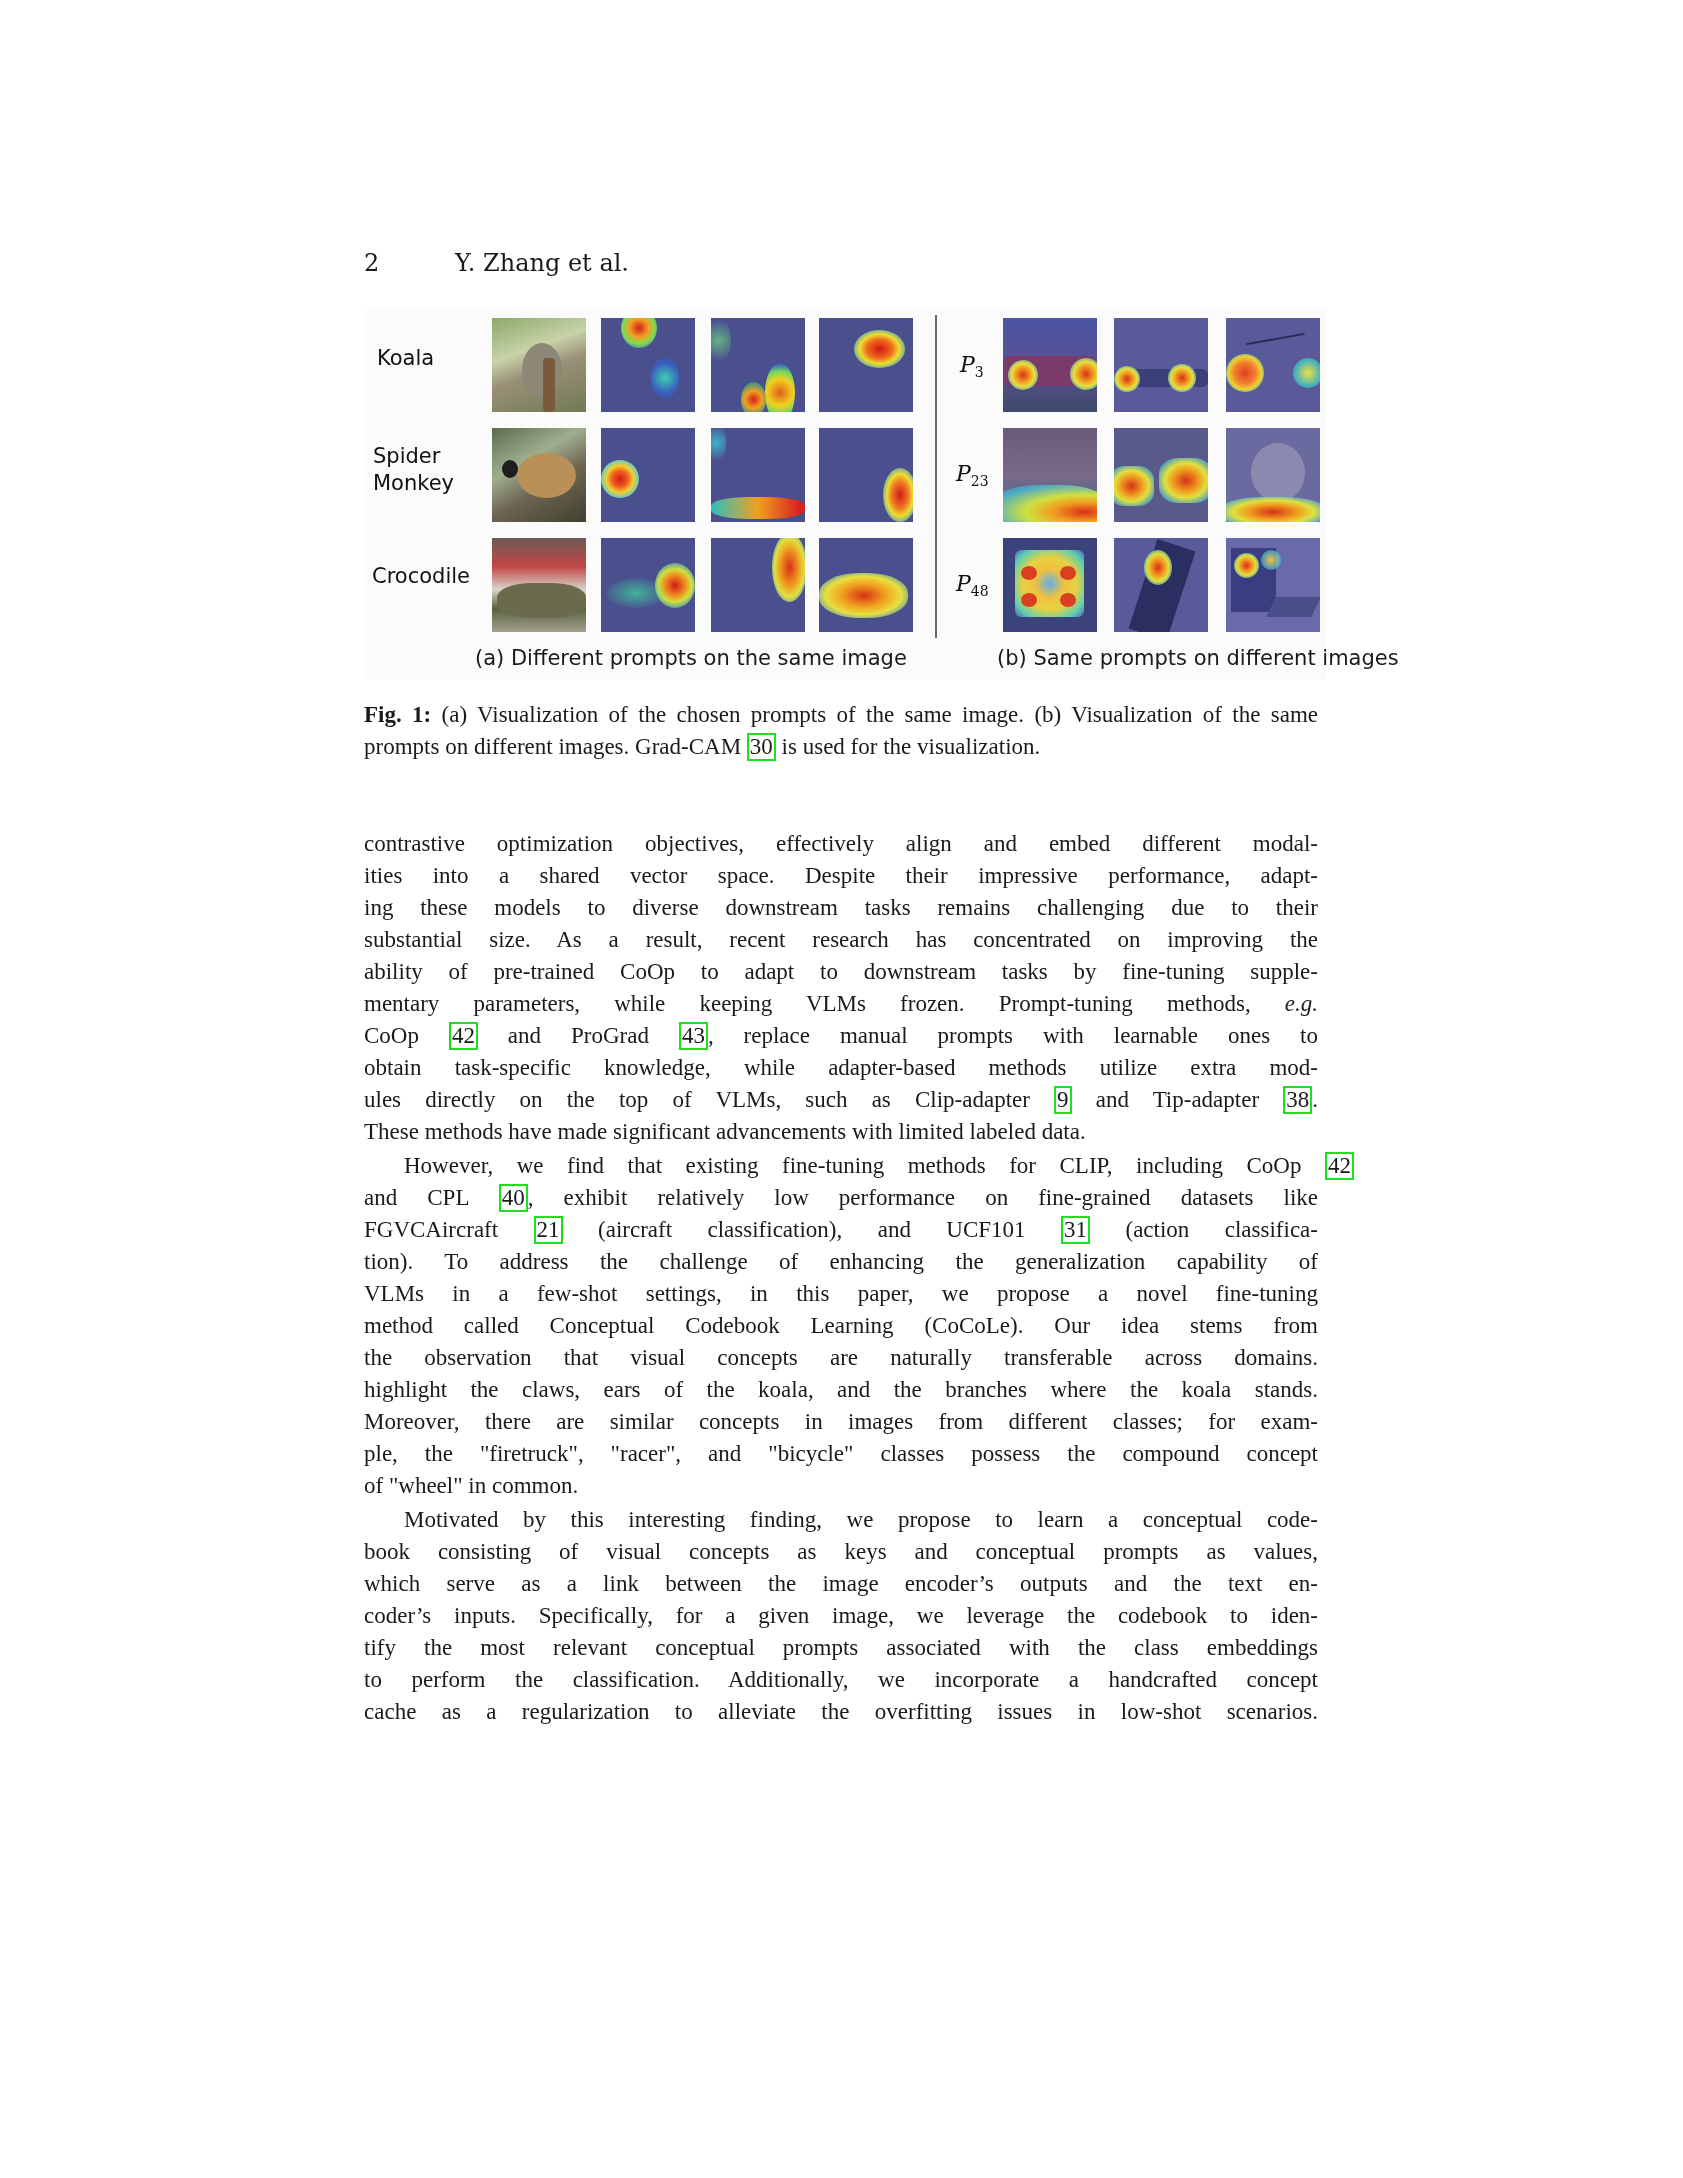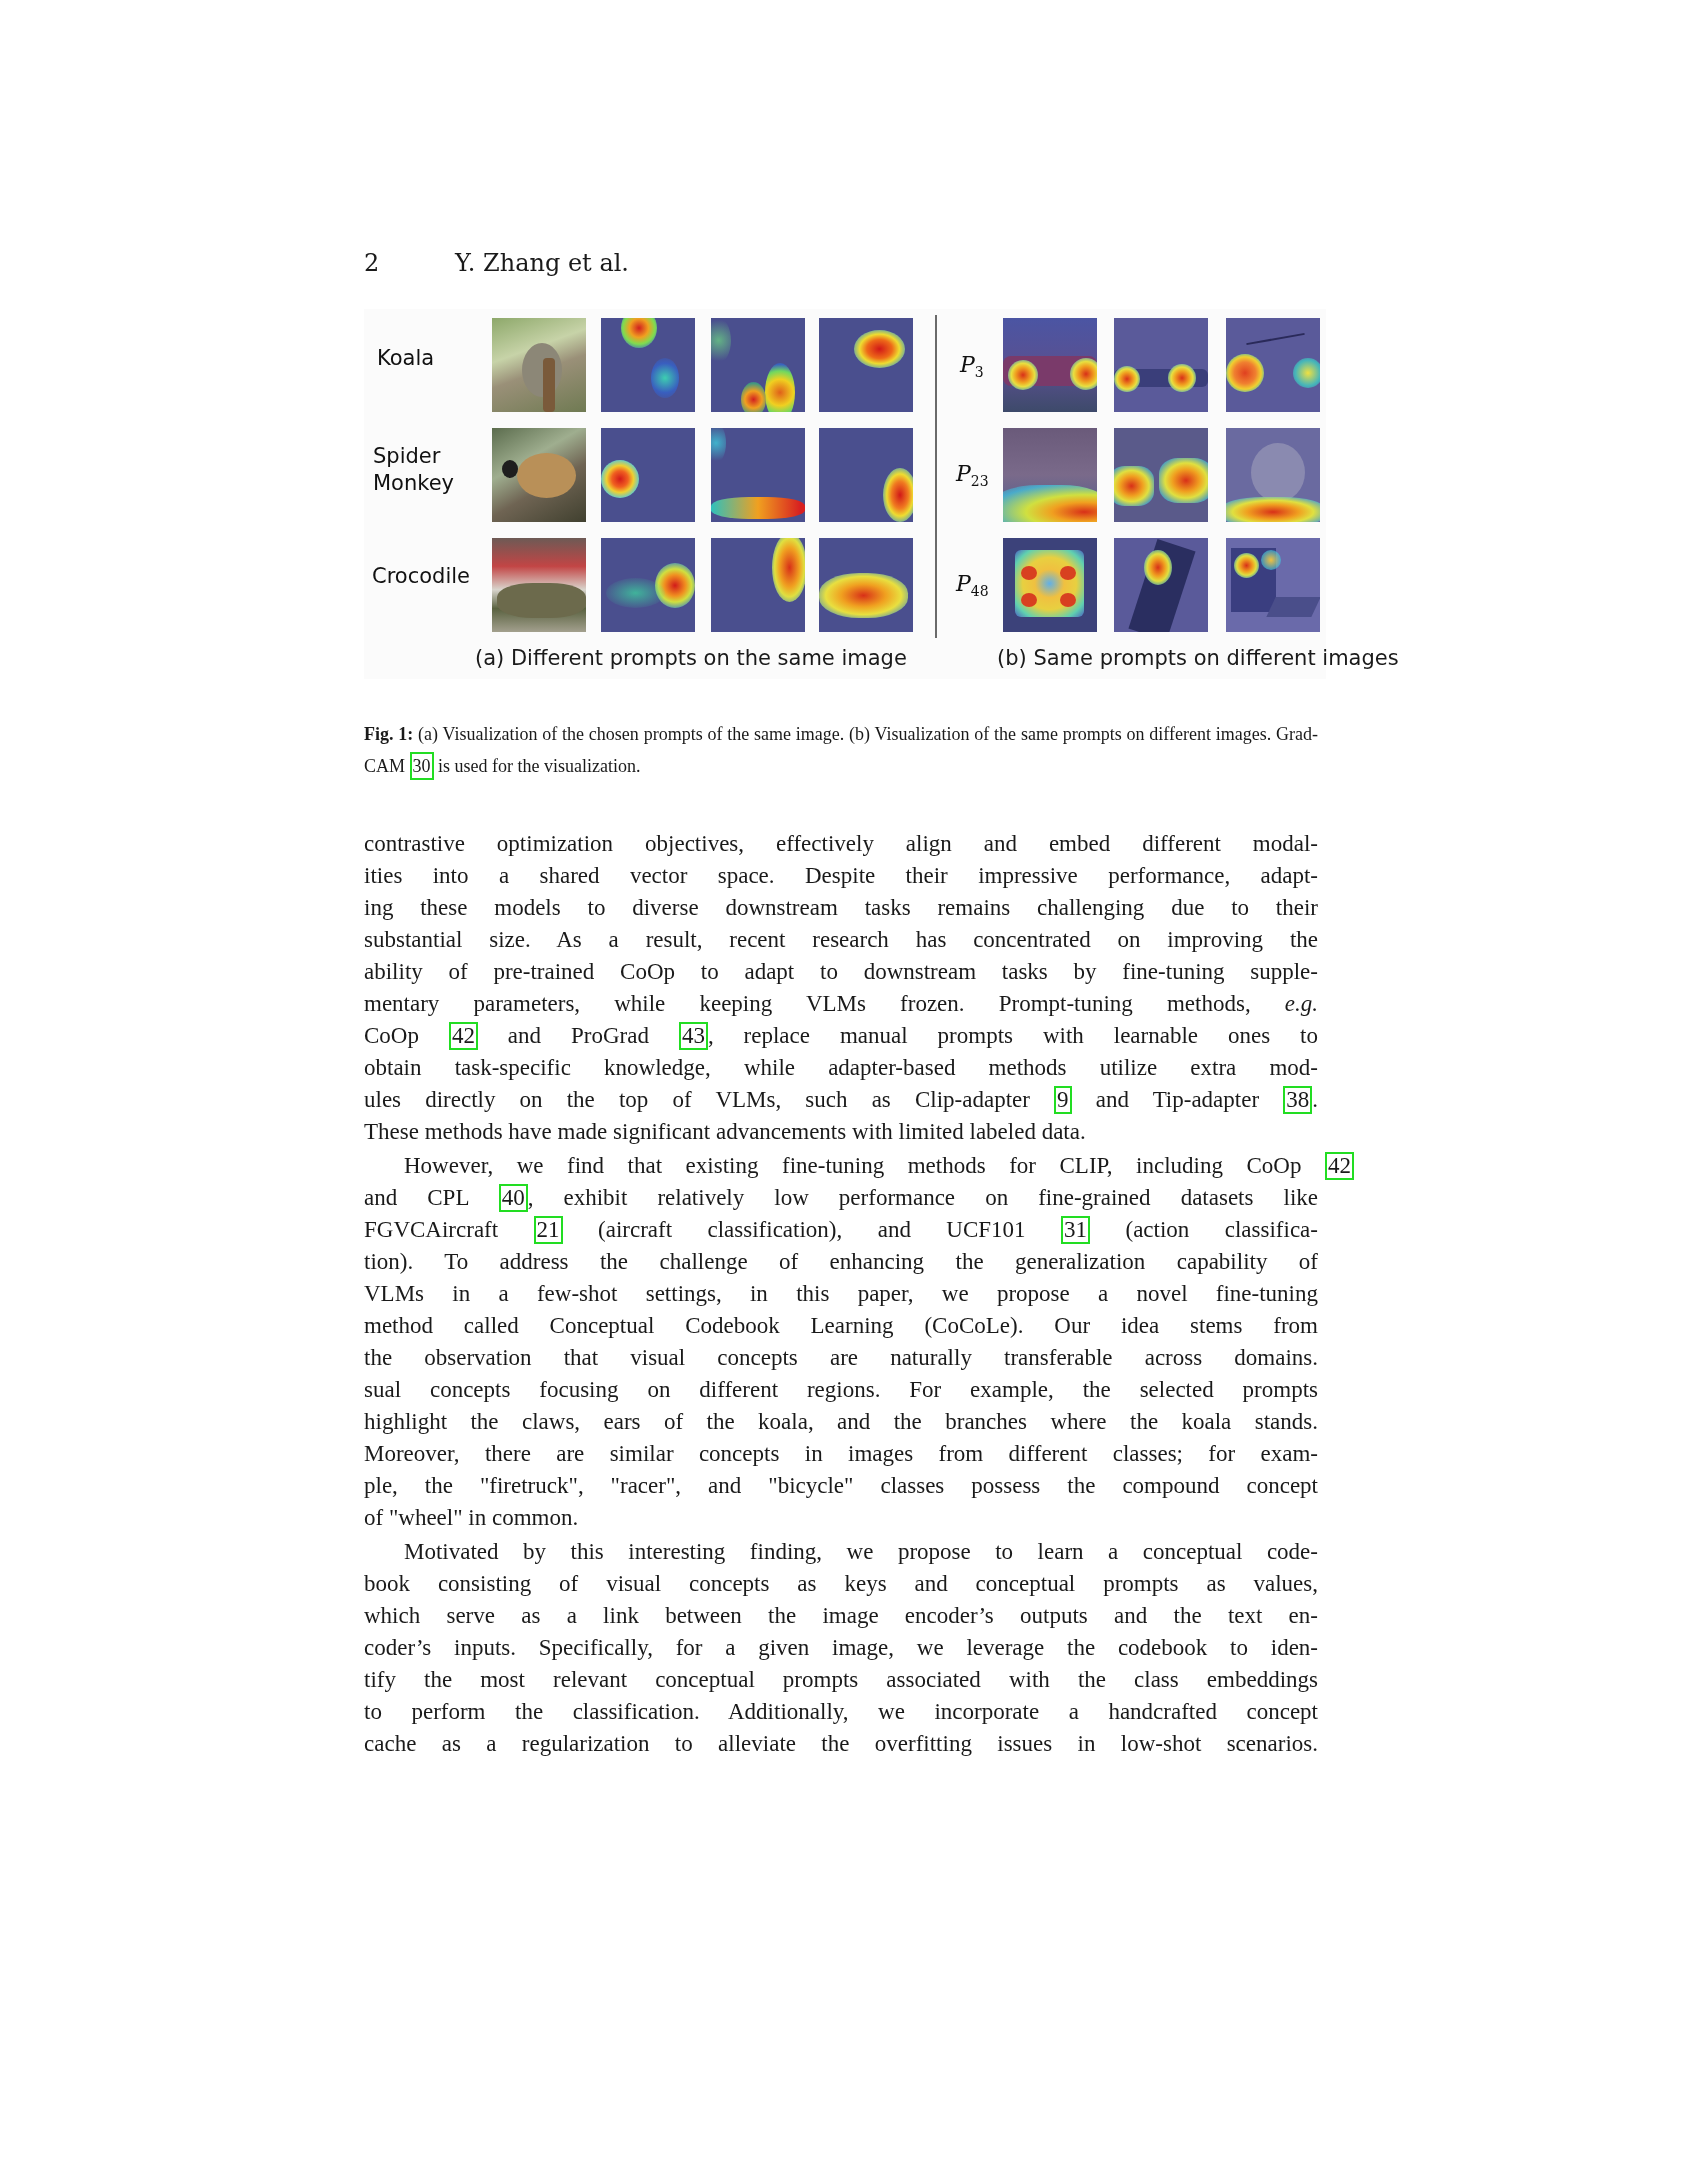--- a/index.html
+++ b/index.html
@@ -78,23 +78,23 @@
     font-family: "DejaVu Sans", "Liberation Sans", sans-serif;
     font-size: 21px;
     color: #1a1a1a;
     white-space: nowrap;
   }
 
   
   .fig-caption {
     position: absolute;
     left: 364px;
-    top: 718px;
+    top: 699px;
     width: 954px;
-    font-size: 18px;
+    font-size: 23px;
     line-height: 32px;
     text-align: justify;
   }
   .fig-caption b { font-weight: bold; }
 
   
   .body-text {
     position: absolute;
     left: 364px;
     top: 828px;
@@ -277,21 +277,20 @@
   </div>
 
   <div class="para">
     <span class="line indent overhang"><span>However, we find that existing fine-tuning methods for CLIP, including CoOp </span><a class="cite">42</a></span>
     <span class="line"><span>and CPL </span><a class="cite">40</a><span>, exhibit relatively low performance on fine-grained datasets like</span></span>
     <span class="line"><span>FGVCAircraft </span><a class="cite">21</a><span> (aircraft classification), and UCF101 </span><a class="cite">31</a><span> (action classifica-</span></span>
     <span class="line">tion). To address the challenge of enhancing the generalization capability of</span>
     <span class="line">VLMs in a few-shot settings, in this paper, we propose a novel fine-tuning</span>
     <span class="line">method called Conceptual Codebook Learning (CoCoLe). Our idea stems from</span>
     <span class="line">the observation that visual concepts are naturally transferable across domains.</span>
-    <span class="line">sual concepts focusing on different regions. For example, the selected prompts</span>
     <span class="line">highlight the claws, ears of the koala, and the branches where the koala stands.</span>
     <span class="line">Moreover, there are similar concepts in images from different classes; for exam-</span>
     <span class="line">ple, the "firetruck", "racer", and "bicycle" classes possess the compound concept</span>
     <span class="line last">of "wheel" in common.</span>
   </div>
 
   <div class="para">
     <span class="line indent">Motivated by this interesting finding, we propose to learn a conceptual code-</span>
     <span class="line">book consisting of visual concepts as keys and conceptual prompts as values,</span>
     <span class="line">which serve as a link between the image encoder’s outputs and the text en-</span>

